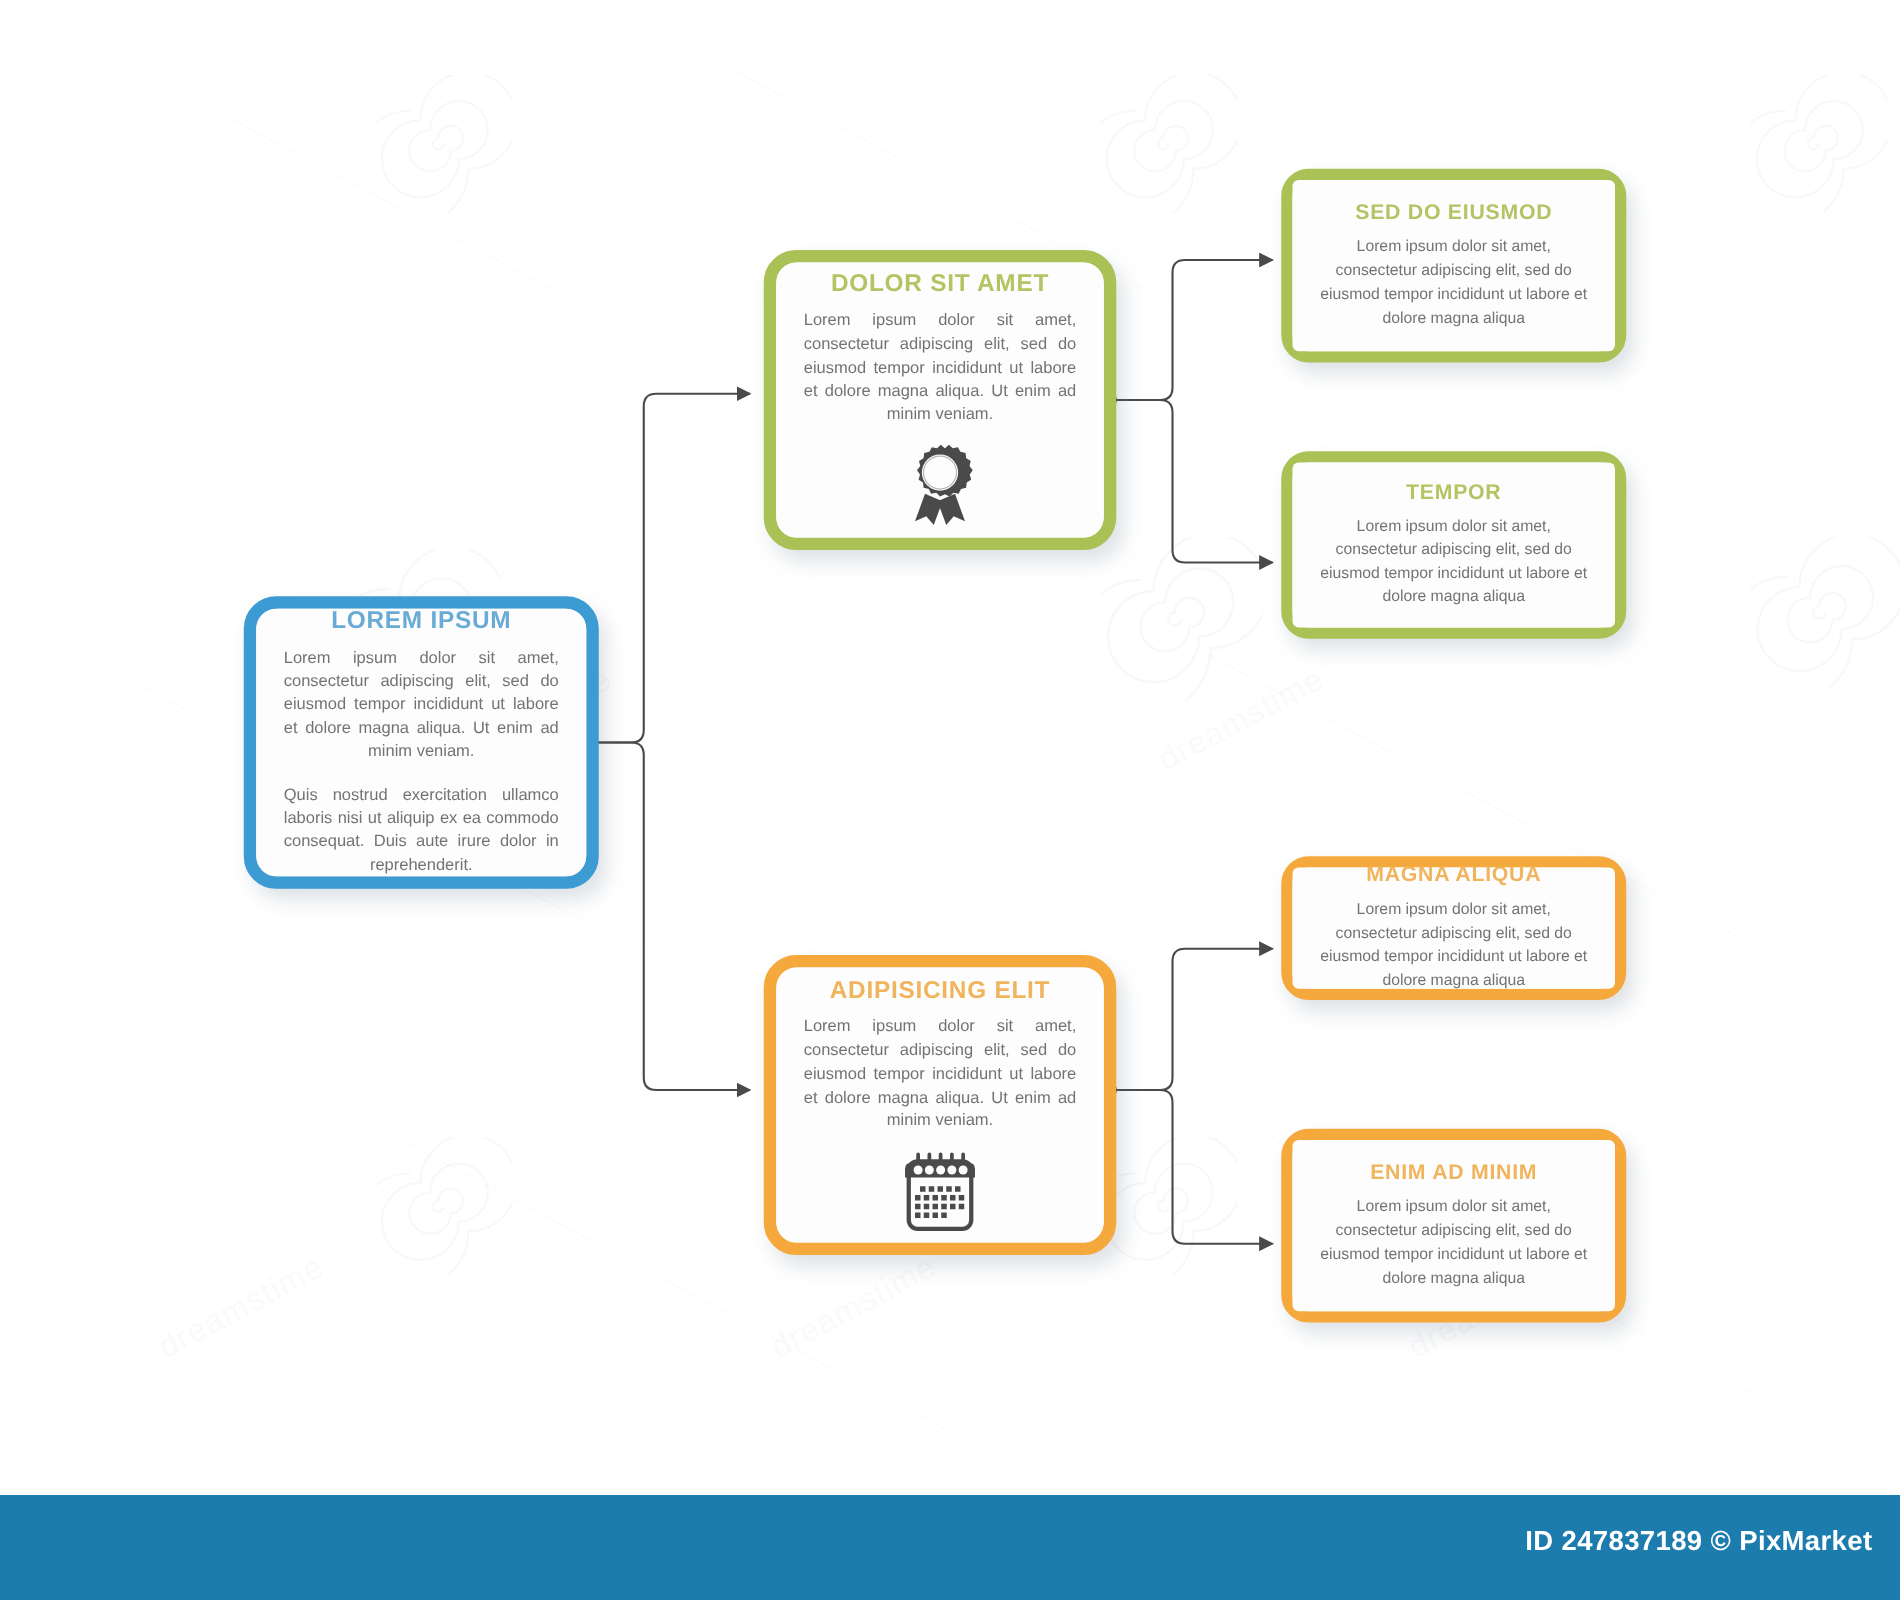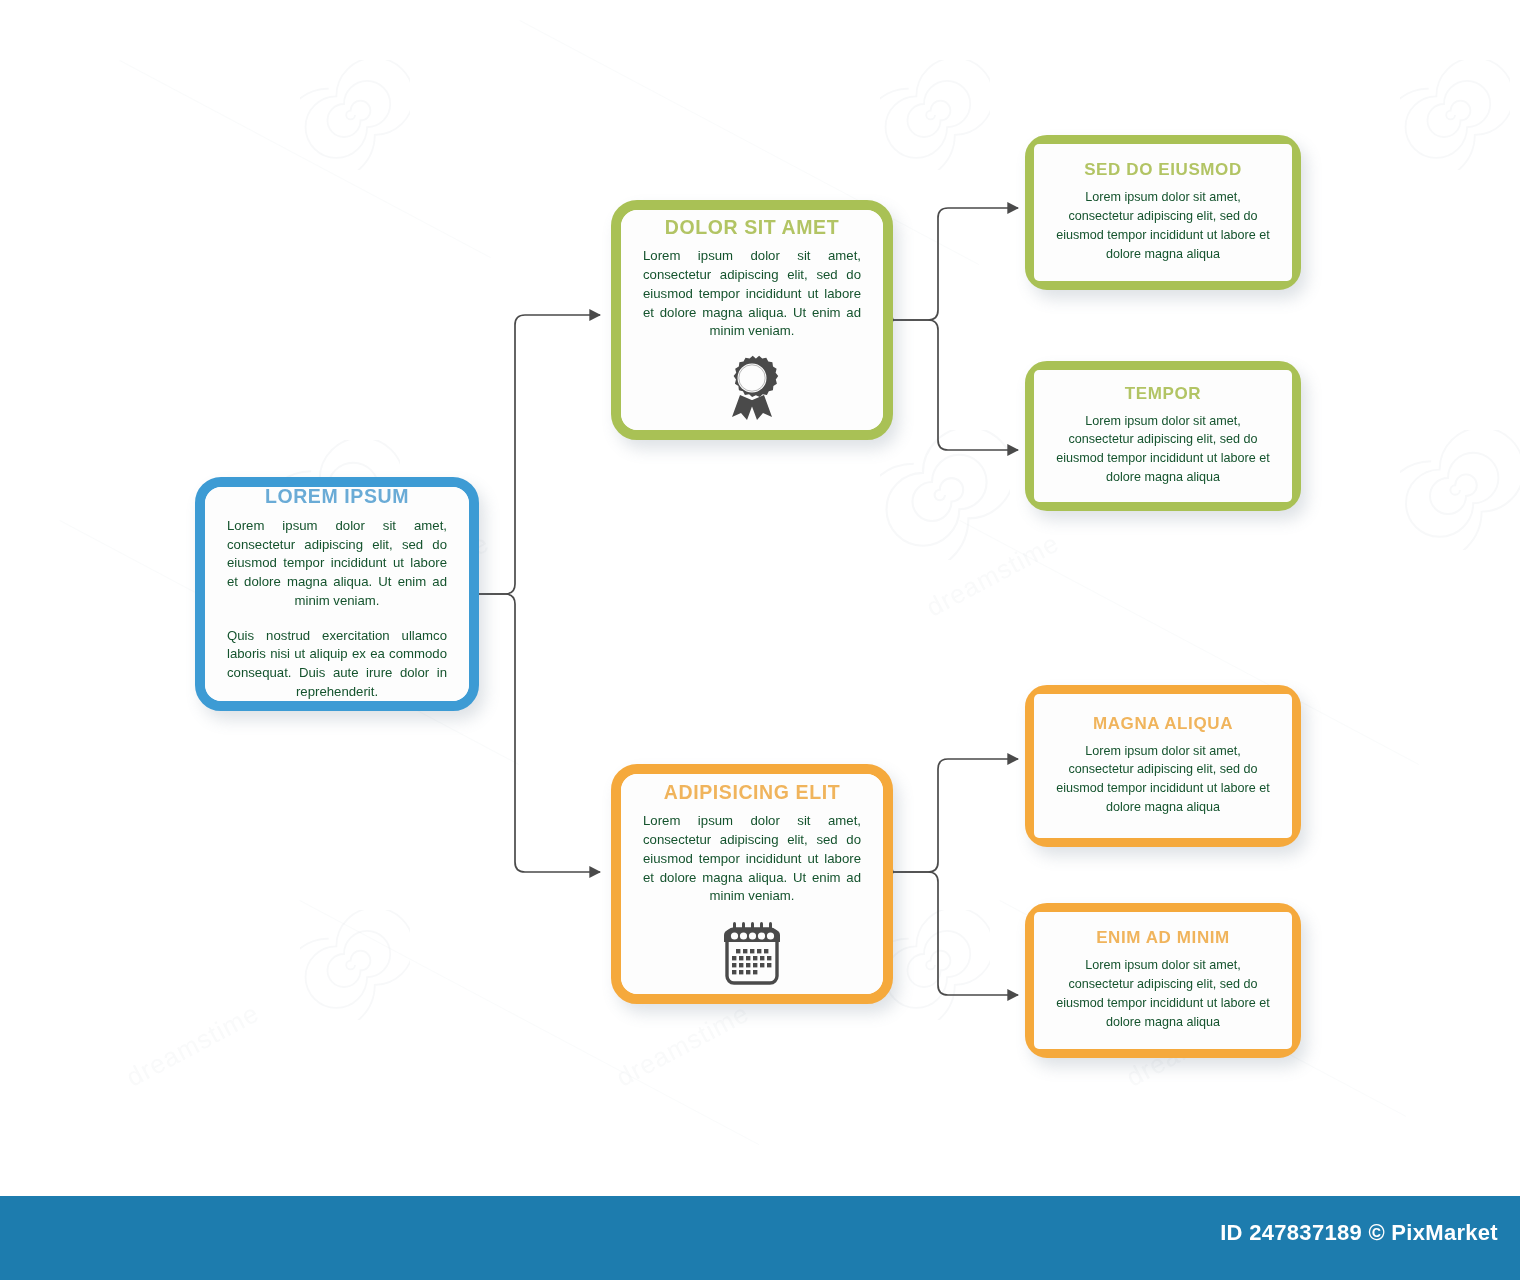--- a/index.html
+++ b/index.html
@@ -80,21 +80,21 @@
     justify-content: center;
     text-align: center;
   }
   .card-title {
     font-weight: bold;
     letter-spacing: 0.6px;
     margin: 0 0 9px 0;
     line-height: 1.1;
   }
   .card-body {
-    color: #14532d;
+    color: #737373;
     line-height: 1.42;
     margin: 0;
   }
   .card-body + .card-body { margin-top: 16px; }
 
   
   .card-main {
     border-radius: 26px;
     border-width: 10px;
     border-style: solid;
@@ -348,21 +348,21 @@
     </div>
   </div>
 
   <div class="card card-leaf c-green" style="left:1025px; top:361px; width:276px; height:150px;">
     <div class="card-inner">
       <div class="card-title t-green">TEMPOR</div>
       <p class="card-body">Lorem ipsum dolor sit amet, consectetur adipiscing elit, sed do eiusmod tempor incididunt ut labore et dolore magna aliqua</p>
     </div>
   </div>
 
-  <div class="card card-leaf c-orange" style="left:1025px; top:685px; width:276px; height:162px;">
+  <div class="card card-leaf c-orange" style="left:1025px; top:685px; width:276px; height:115px;">
     <div class="card-inner">
       <div class="card-title t-orange">MAGNA ALIQUA</div>
       <p class="card-body">Lorem ipsum dolor sit amet, consectetur adipiscing elit, sed do eiusmod tempor incididunt ut labore et dolore magna aliqua</p>
     </div>
   </div>
 
   <div class="card card-leaf c-orange" style="left:1025px; top:903px; width:276px; height:155px;">
     <div class="card-inner">
       <div class="card-title t-orange">ENIM AD MINIM</div>
       <p class="card-body">Lorem ipsum dolor sit amet, consectetur adipiscing elit, sed do eiusmod tempor incididunt ut labore et dolore magna aliqua</p>

